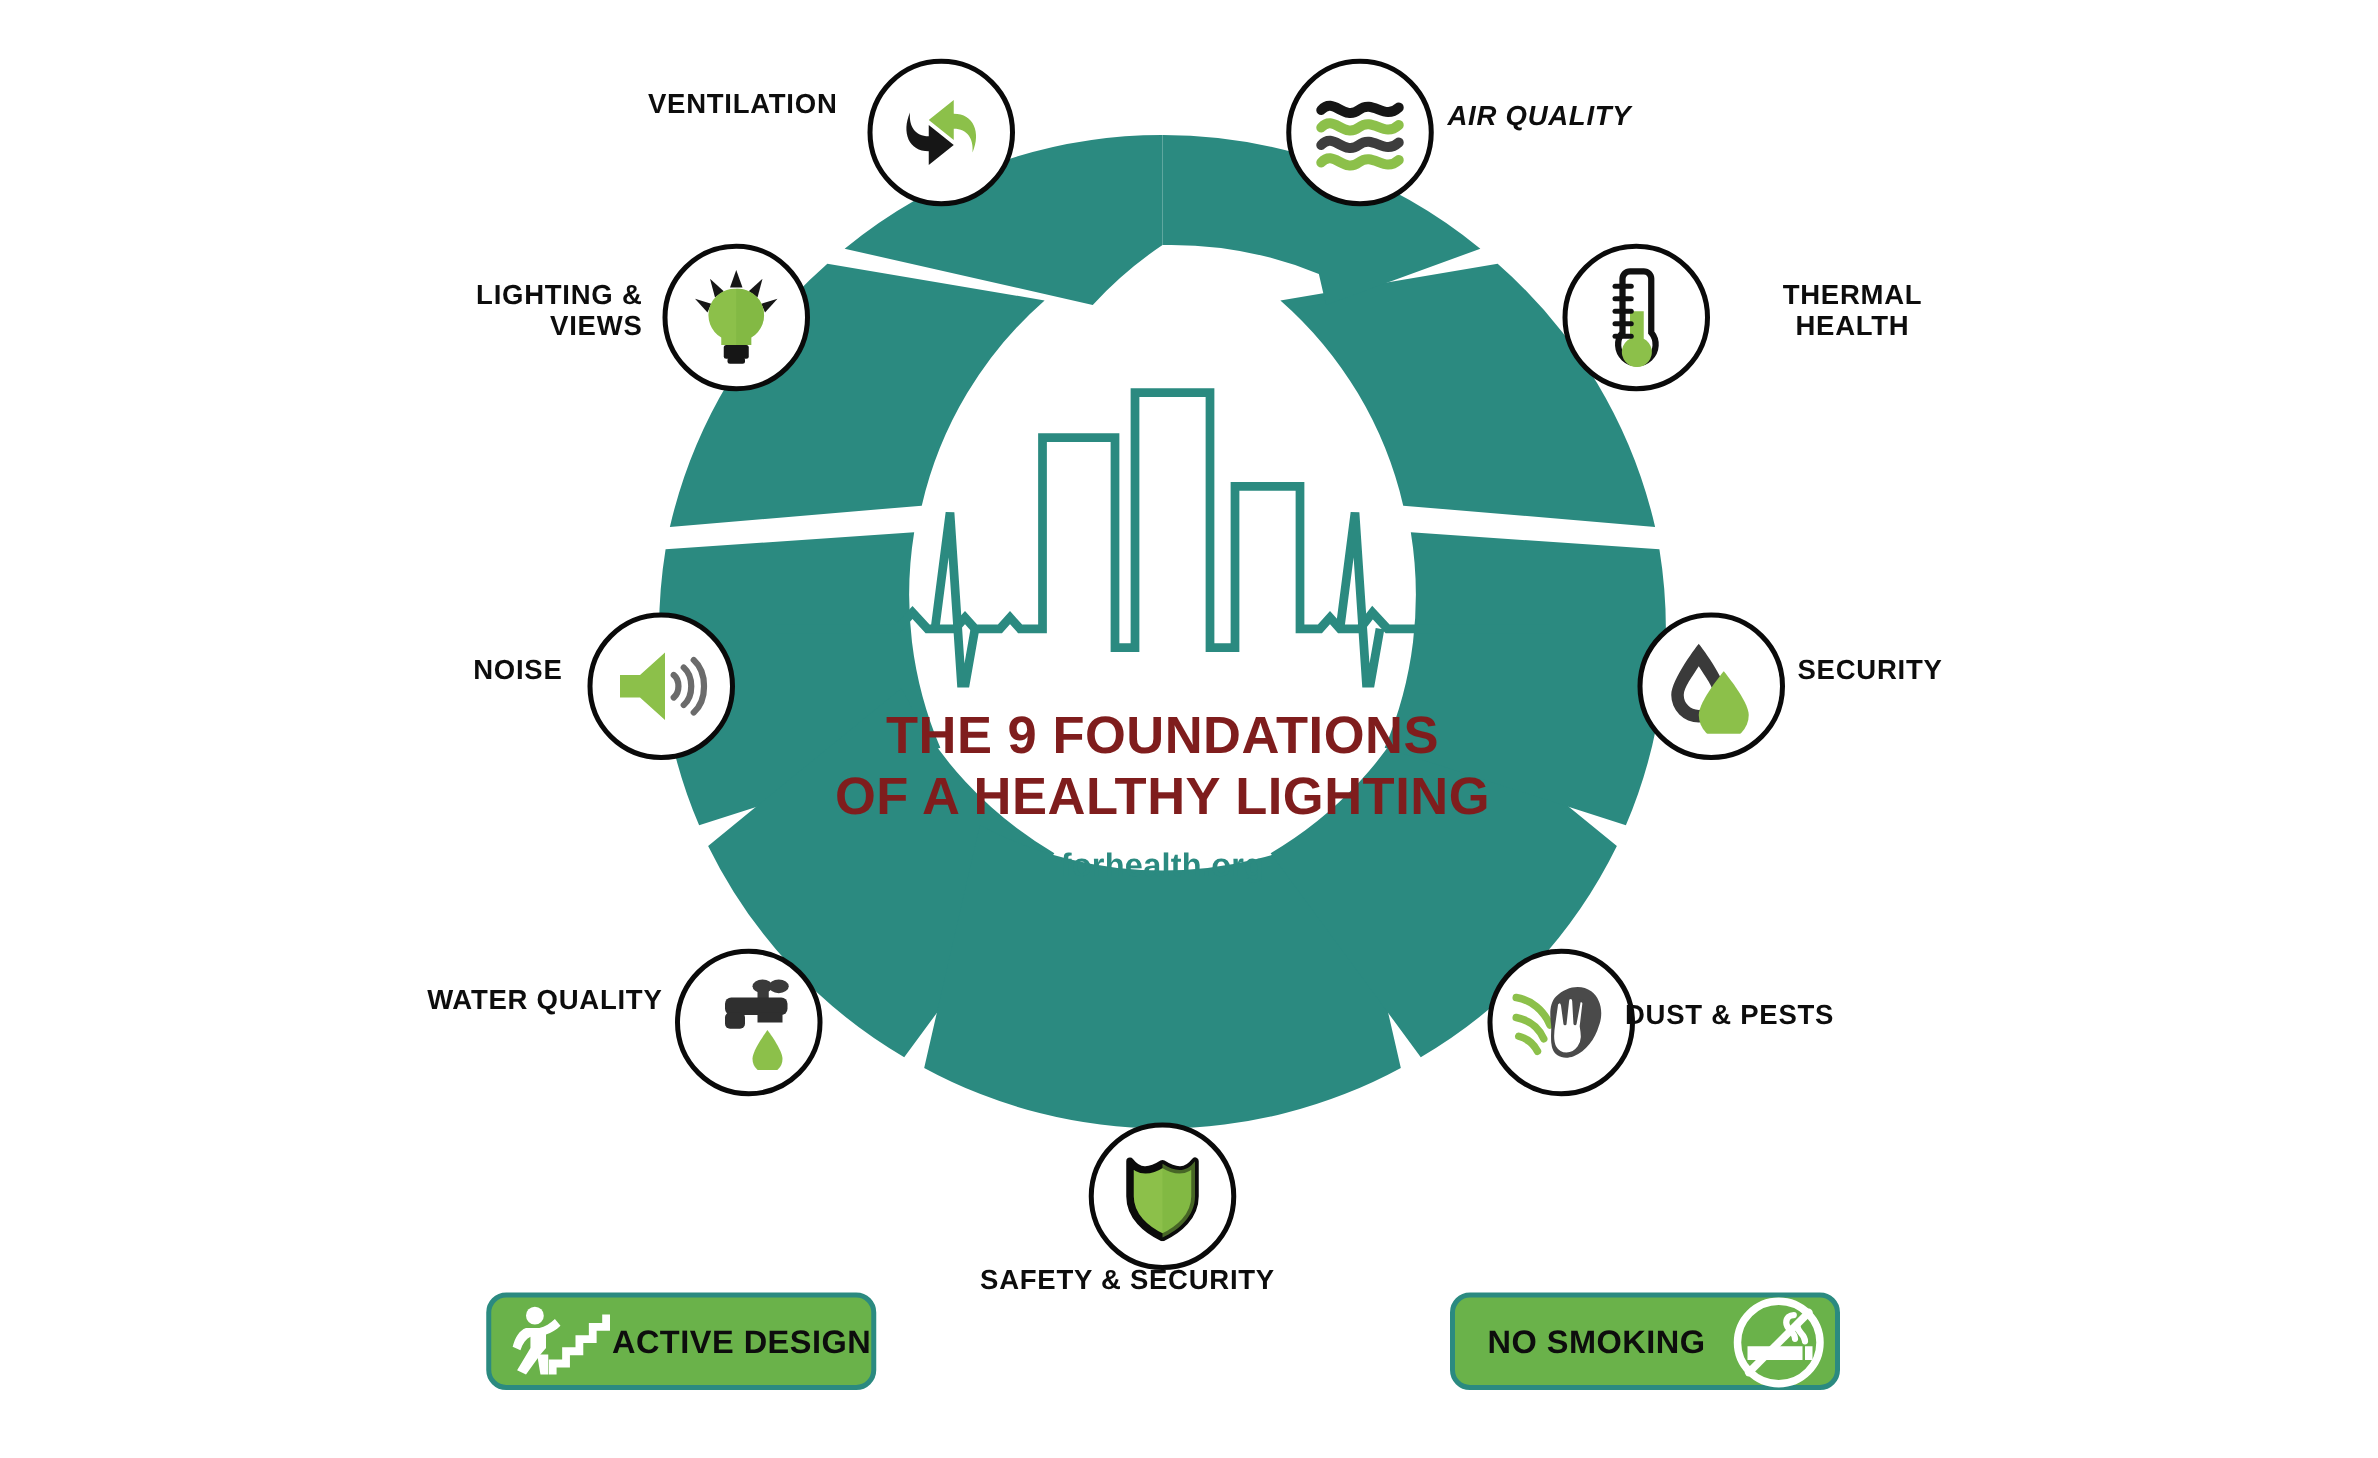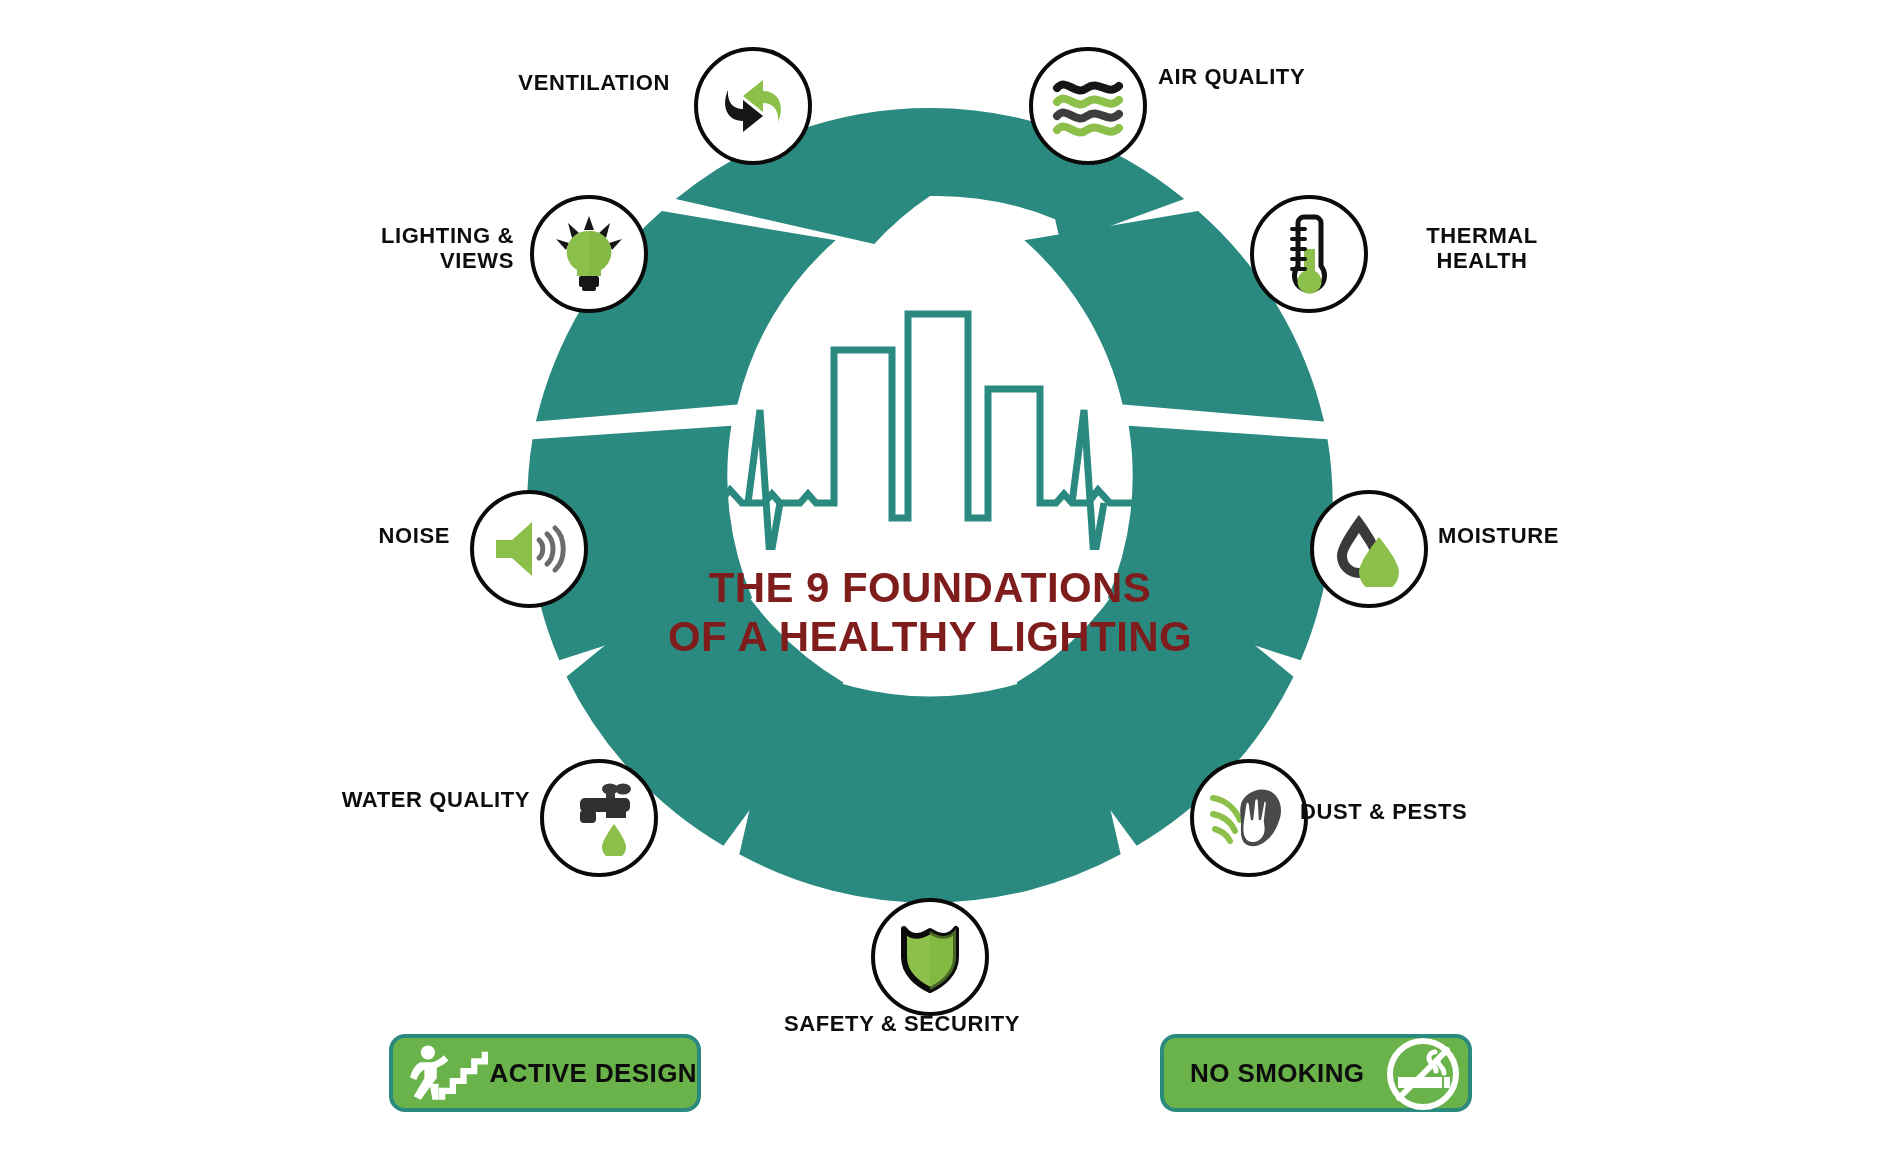--- a/index.html
+++ b/index.html
@@ -155,41 +155,42 @@
                L 468 203 L 478 190 L 490 203
                L 620 203"></path>
       <path d="M 128 203 L 140 110 L 150 260 L 160 203"></path>
       <path d="M 452 203 L 464 110 L 474 260 L 484 203"></path>
     </g>
   </svg>
 
   <div class="center-text" style="left:610px;top:563px;">
     <div class="title-line">THE 9 FOUNDATIONS</div>
     <div class="title-line">OF A HEALTHY LIGHTING</div>
+    <div class="site-line">forhealth.org</div>
   </div>
 
   <div class="label l" style="left:440px;top:71px;width:230px;">VENTILATION</div>
   <div class="node" style="left:694px;top:47px;">
     <svg width="72" height="72" viewBox="0 0 72 72">
       <path d="M 46 10 L 26 26 L 46 42 L 46 33 C 57 33 62 41 61 52 C 68 36 62 21 46 21 Z" fill="#8cc04a"></path>
       <path d="M 26 62 L 46 46 L 26 30 L 26 39 C 15 39 10 31 11 20 C 4 36 10 51 26 51 Z" fill="#161616"></path>
     </svg>
   </div>
 
   <div class="node" style="left:1029px;top:47px;">
     <svg width="74" height="62" viewBox="0 0 74 62">
       <g fill="none" stroke-width="8" stroke-linecap="round">
         <path d="M 6 13 C 16 2 24 22 36 13 C 48 4 56 22 68 11" stroke="#161616"></path>
         <path d="M 6 27 C 16 16 24 36 36 27 C 48 18 56 36 68 25" stroke="#8cc04a"></path>
         <path d="M 6 41 C 16 30 24 50 36 41 C 48 32 56 50 68 39" stroke="#3d3d3d"></path>
         <path d="M 6 55 C 16 44 24 64 36 55 C 48 46 56 64 68 53" stroke="#8cc04a"></path>
       </g>
     </svg>
   </div>
-  <div class="label r" style="left:1158px;top:65px;width:260px;">AIR QUALITY</div>
+  <div class="label r" style="left:1158px;top:81px;width:260px;font-style:italic;">AIR QUALITY</div>
 
   <div class="node" style="left:1250px;top:195px;">
     <svg width="50" height="86" viewBox="0 0 50 86">
       <path d="M 20 6 h 11 a 6 6 0 0 1 6 6 v 43 a 15 15 0 1 1 -23 0 v -43 a 6 6 0 0 1 6 -6 z" fill="#ffffff" stroke="#111111" stroke-width="5"></path>
       <path d="M 20 38 h 11 v 22 a 12 12 0 1 1 -11 0 z" fill="#8cc04a"></path>
       <g stroke="#111111" stroke-width="4" stroke-linecap="round">
         <line x1="8" y1="18" x2="21" y2="18"></line>
         <line x1="8" y1="28" x2="21" y2="28"></line>
         <line x1="8" y1="38" x2="21" y2="38"></line>
         <line x1="8" y1="48" x2="21" y2="48"></line>
@@ -200,21 +201,21 @@
   <div class="label r" style="left:1382px;top:224px;width:200px;text-align:center;">THERMAL
 HEALTH</div>
 
   <div class="node" style="left:1310px;top:490px;">
     <svg width="76" height="76" viewBox="0 0 76 76">
       <path d="M 28 4 C 28 4 6 32 6 45 A 22 22 0 0 0 50 45 C 50 32 28 4 28 4 Z
                M 28 22 C 33 30 40 39 40 45 A 12 12 0 0 1 16 45 C 16 39 23 30 28 22 Z" fill="#3a3a3a" fill-rule="evenodd"></path>
       <path d="M 48 26 C 48 26 28 50 28 61 A 20 20 0 0 0 68 61 C 68 50 48 26 48 26 Z" fill="#8cc04a"></path>
     </svg>
   </div>
-  <div class="label r" style="left:1438px;top:524px;width:230px;">MOISTURE</div>
+  <div class="label r" style="left:1438px;top:524px;width:230px;">SECURITY</div>
 
   <div class="node" style="left:1190px;top:759px;">
     <svg width="80" height="70" viewBox="0 0 80 70">
       <g fill="none" stroke="#8cc04a" stroke-width="6" stroke-linecap="round">
         <path d="M 4 15 C 16 17 26 25 31 37"></path>
         <path d="M 4 31 C 14 33 22 39 26 48"></path>
         <path d="M 6 46 C 13 48 18 52 21 58"></path>
       </g>
       <path d="M 36 14 C 44 6 56 4 64 10 C 72 16 74 28 70 38 C 67 48 60 58 50 62
                C 42 65 35 62 33 56 C 31 50 33 44 32 38 C 31 30 30 20 36 14 Z" fill="#4a4a4a"></path>

